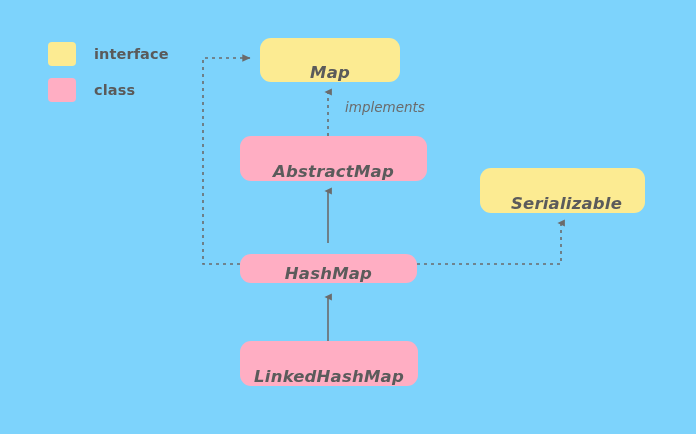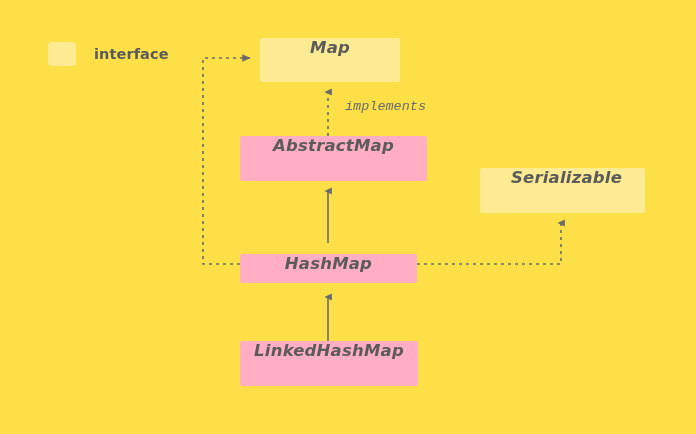--- a/index.html
+++ b/index.html
@@ -7,21 +7,21 @@
     padding: 0;
     background: #ffffff;
   }
   body {
     font-family: "DejaVu Sans", sans-serif;
   }
   #canvas {
     position: relative;
     width: 696px;
     height: 434px;
-    background: #fde047;
+    background: #7dd3fc;
     overflow: hidden;
   }
 
   
   .legend {
     position: absolute;
     left: 48px;
     top: 42px;
   }
   .legend-row {
@@ -41,23 +41,23 @@
     font-size: 14.5px;
     font-weight: bold;
     color: #5a5a5a;
     letter-spacing: 0.1px;
     white-space: nowrap;
   }
 
   
   .node {
     position: absolute;
-    border-radius: 2px;
+    border-radius: 11px;
     display: flex;
-    align-items: flex-start;
+    align-items: flex-end;
     justify-content: center;
     box-sizing: border-box;
   }
   .node-label {
     font-size: 16.5px;
     font-weight: bold;
     font-style: italic;
     color: #5b5b5b;
     letter-spacing: 0.2px;
     white-space: nowrap;
@@ -71,32 +71,35 @@
     width: 696px;
     height: 434px;
     overflow: visible;
   }
   .edge-label {
     position: absolute;
     font-size: 13.5px;
     font-style: italic;
     color: #6b6b6b;
     white-space: nowrap;
-    font-family: Liberation Mono, monospace;
   }
 </style>
 </head>
 <body>
 
 <div id="canvas">
 
   <div class="legend">
     <div class="legend-row">
       <span class="legend-swatch" style="background:#FCEB92;"></span>
       <span class="legend-label">interface</span>
+    </div>
+    <div class="legend-row">
+      <span class="legend-swatch" style="background:#FFAEC3;"></span>
+      <span class="legend-label">class</span>
     </div>
   </div>
 
   <svg class="edge-svg" viewBox="0 0 696 434">
     <defs>
       <marker id="tri" markerWidth="9" markerHeight="9" refX="4.2" refY="4.5" orient="auto" markerUnits="userSpaceOnUse">
         <path d="M0.6,8.4 L4.2,0.9 L7.8,8.4 Z" fill="#6b6b6b"></path>
       </marker>
       <marker id="tri-right" markerWidth="10" markerHeight="9" refX="8.5" refY="4.5" orient="auto" markerUnits="userSpaceOnUse">
         <path d="M0.8,0.8 L9.0,4.5 L0.8,8.2 Z" fill="#6b6b6b"></path>

